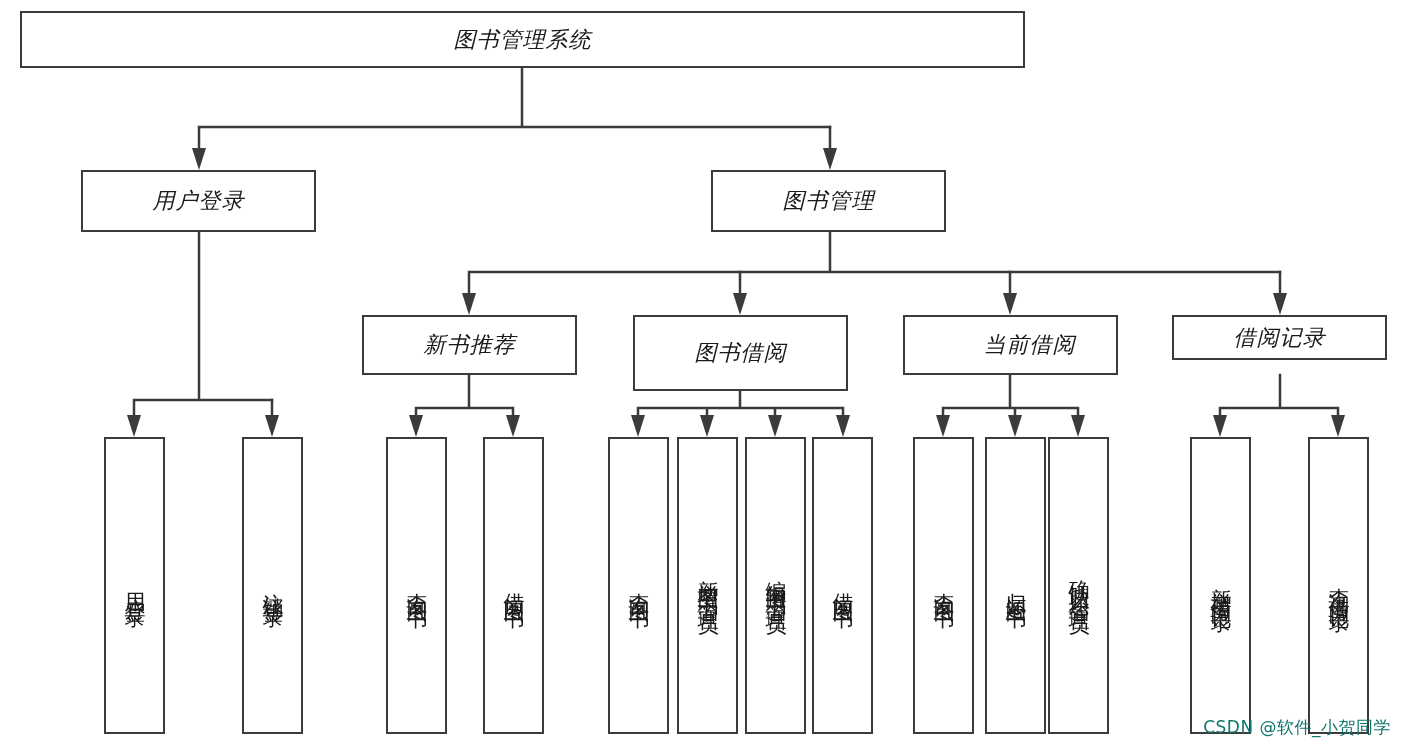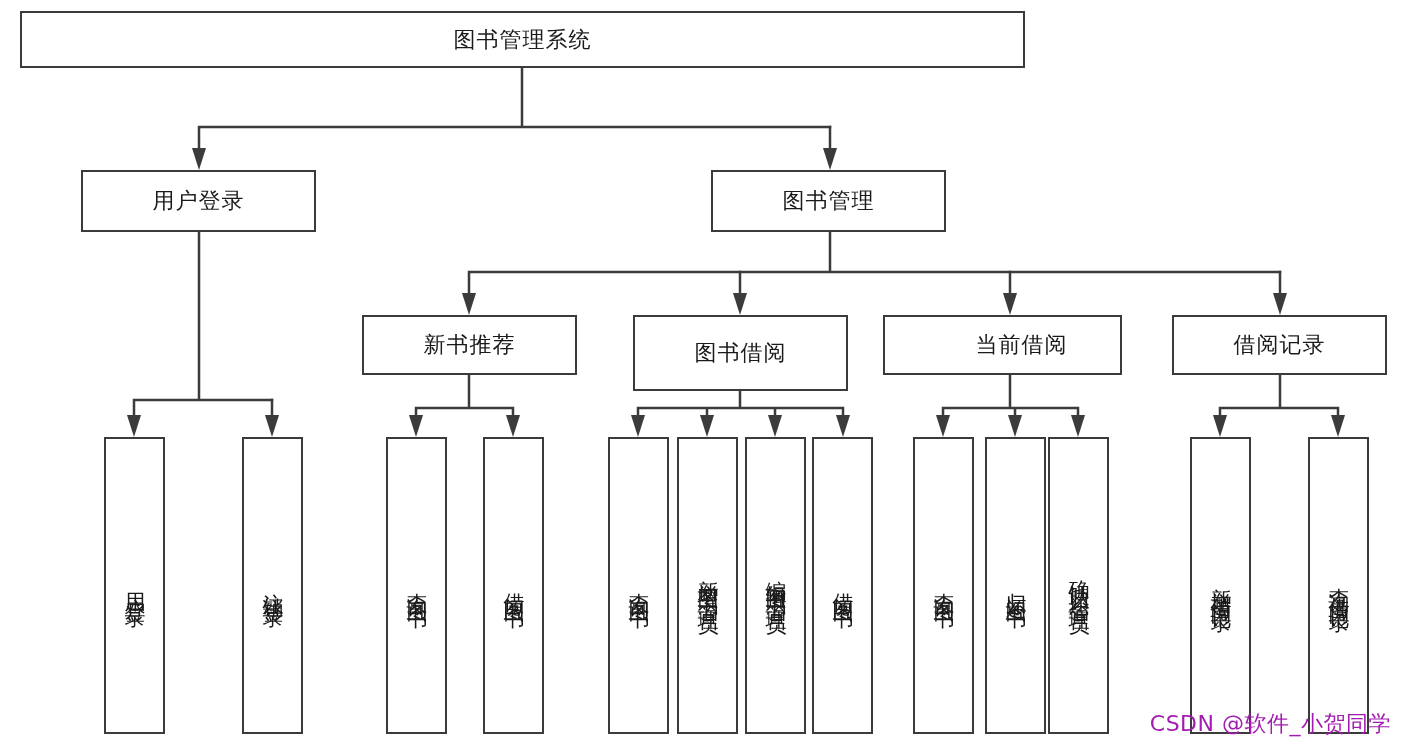--- a/index.html
+++ b/index.html
@@ -44,27 +44,28 @@
   .vlabel {
     writing-mode: vertical-rl;
     text-orientation: upright;
     letter-spacing: 5px;
     line-height: 1;
     white-space: nowrap;
     text-align: center;
   }
   .hlabel {
     white-space: nowrap;
+    font-style: italic;
   }
   #watermark {
     position: absolute;
     right: 14px;
     bottom: 8px;
-    font-size: 22px;
-    color: #a21caf;
+    font-size: 17px;
+    color: #0f766e;
     letter-spacing: 0.5px;
     white-space: nowrap;
     user-select: none;
   }
 </style>
 </head>
 <body>
 
 <div id="canvas">
 
@@ -118,24 +119,24 @@
       </div>
       <div class="node horizontal" style="left: 711px; top: 170px; width: 235px; height: 62px; justify-content: center;">
         <span class="hlabel">图书管理</span>
       </div>
       <div class="node horizontal" style="left: 362px; top: 315px; width: 215px; height: 60px; text-align: center;">
         <span class="hlabel">新书推荐</span>
       </div>
       <div class="node horizontal" style="left: 633px; top: 315px; width: 215px; height: 76px;">
         <span class="hlabel">图书借阅</span>
       </div>
-      <div class="node horizontal" style="left: 883px; top: 315px; width: 239px; height: 60px; padding-left: 38px;">
+      <div class="node horizontal" style="left: 903px; top: 315px; width: 215px; height: 60px; padding-left: 38px;">
         <span class="hlabel">当前借阅</span>
       </div>
-      <div class="node horizontal" style="left: 1172px; top: 315px; width: 215px; height: 60px;">
+      <div class="node horizontal" style="left: 1172px; top: 315px; width: 215px; height: 45px;">
         <span class="hlabel">借阅记录</span>
       </div>
       <div class="node vertical" style="left: 104px; top: 437px; width: 61px; height: 297px;">
         <span class="vlabel">用户登录</span>
       </div>
       <div class="node vertical" style="left: 242px; top: 437px; width: 61px; height: 297px;">
         <span class="vlabel">注销登录</span>
       </div>
       <div class="node vertical" style="left: 386px; top: 437px; width: 61px; height: 297px;">
         <span class="vlabel">查询图书</span>

